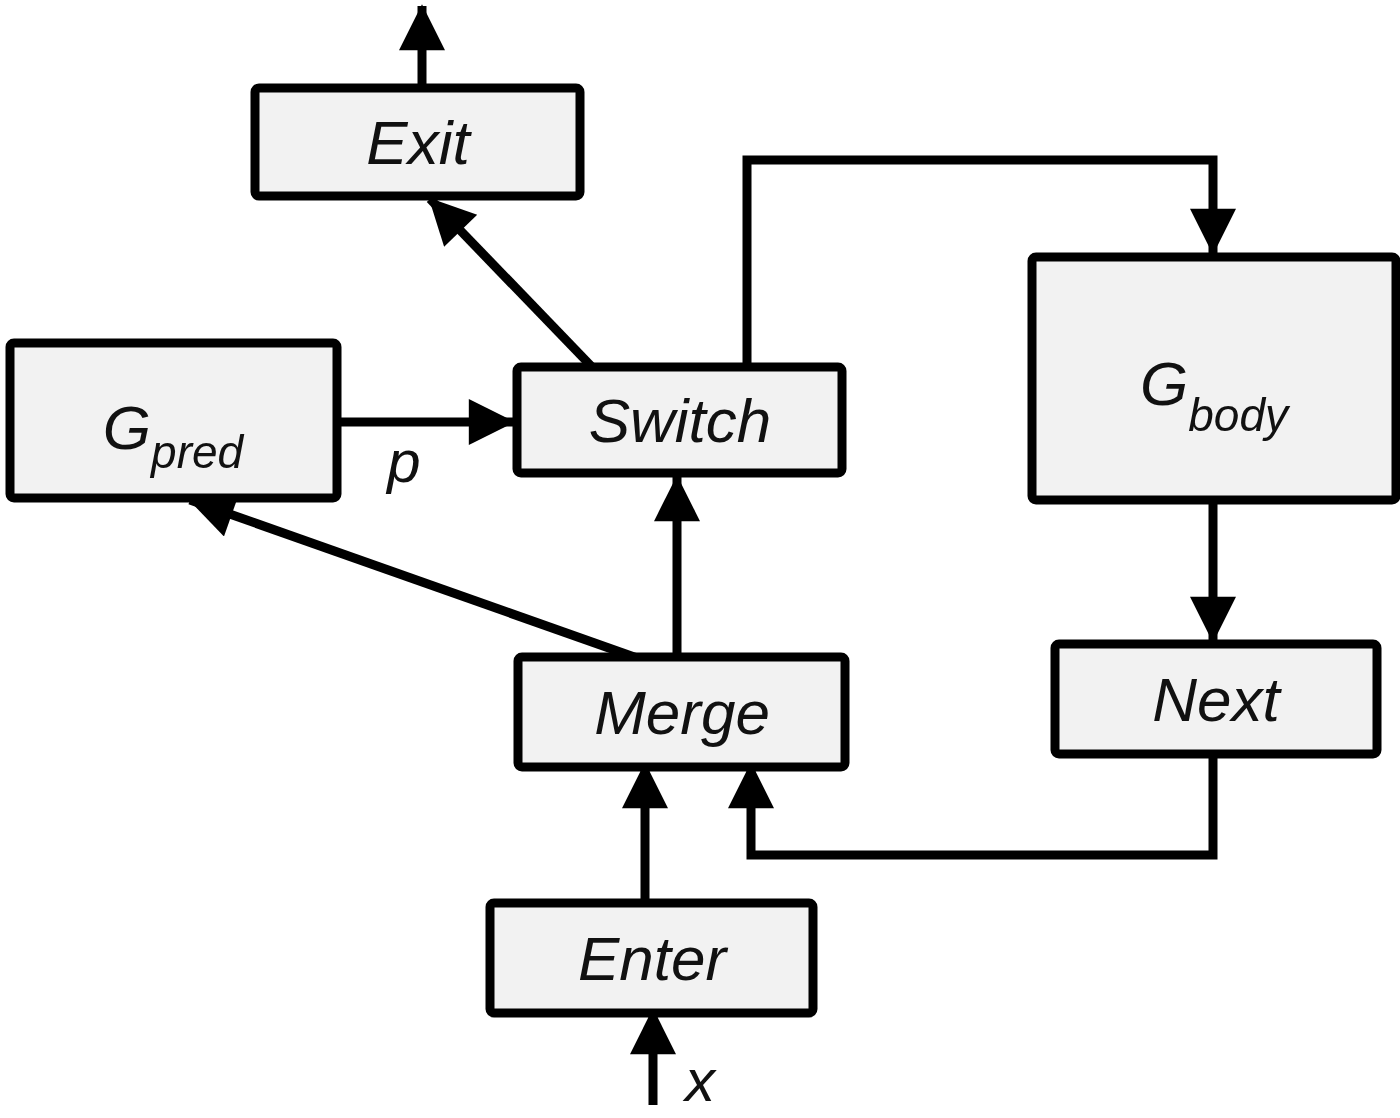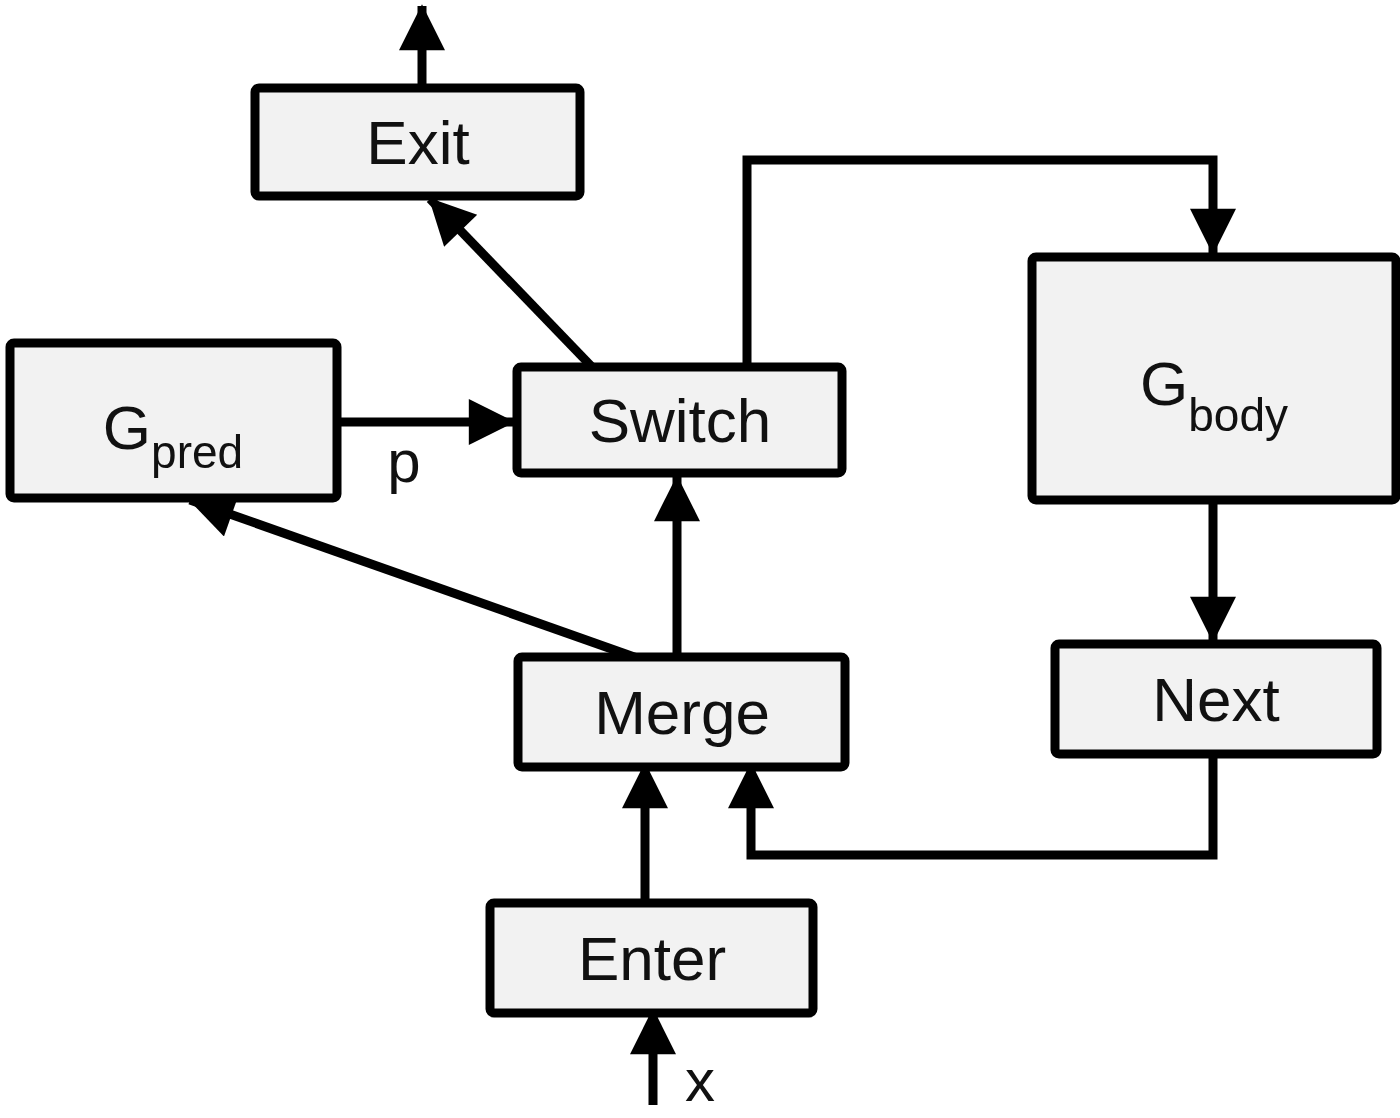--- a/index.html
+++ b/index.html
@@ -3,21 +3,21 @@
 <meta charset="utf-8">
 <style>
   :root {
     --background: #ffffff;
     --node-fill: #f2f2f2;
     --node-border: #000000;
     --edge: #000000;
     --text: #111111;
   }
   html, body { margin: 0; padding: 0; background: var(--background); }
-  .stage { width: 1400px; height: 1118px; position: relative; background: var(--background); }
+  .stage { width: 1400px; height: 1118px; position: relative; background: var(--background); font-style: italic; }
   svg { display: block; font-family: "Liberation Sans", sans-serif; }
   .node {
     fill: var(--node-fill);
     stroke: var(--node-border);
     stroke-width: 9;
     stroke-linejoin: round;
   }
   .edge {
     fill: none;
     stroke: var(--edge);

